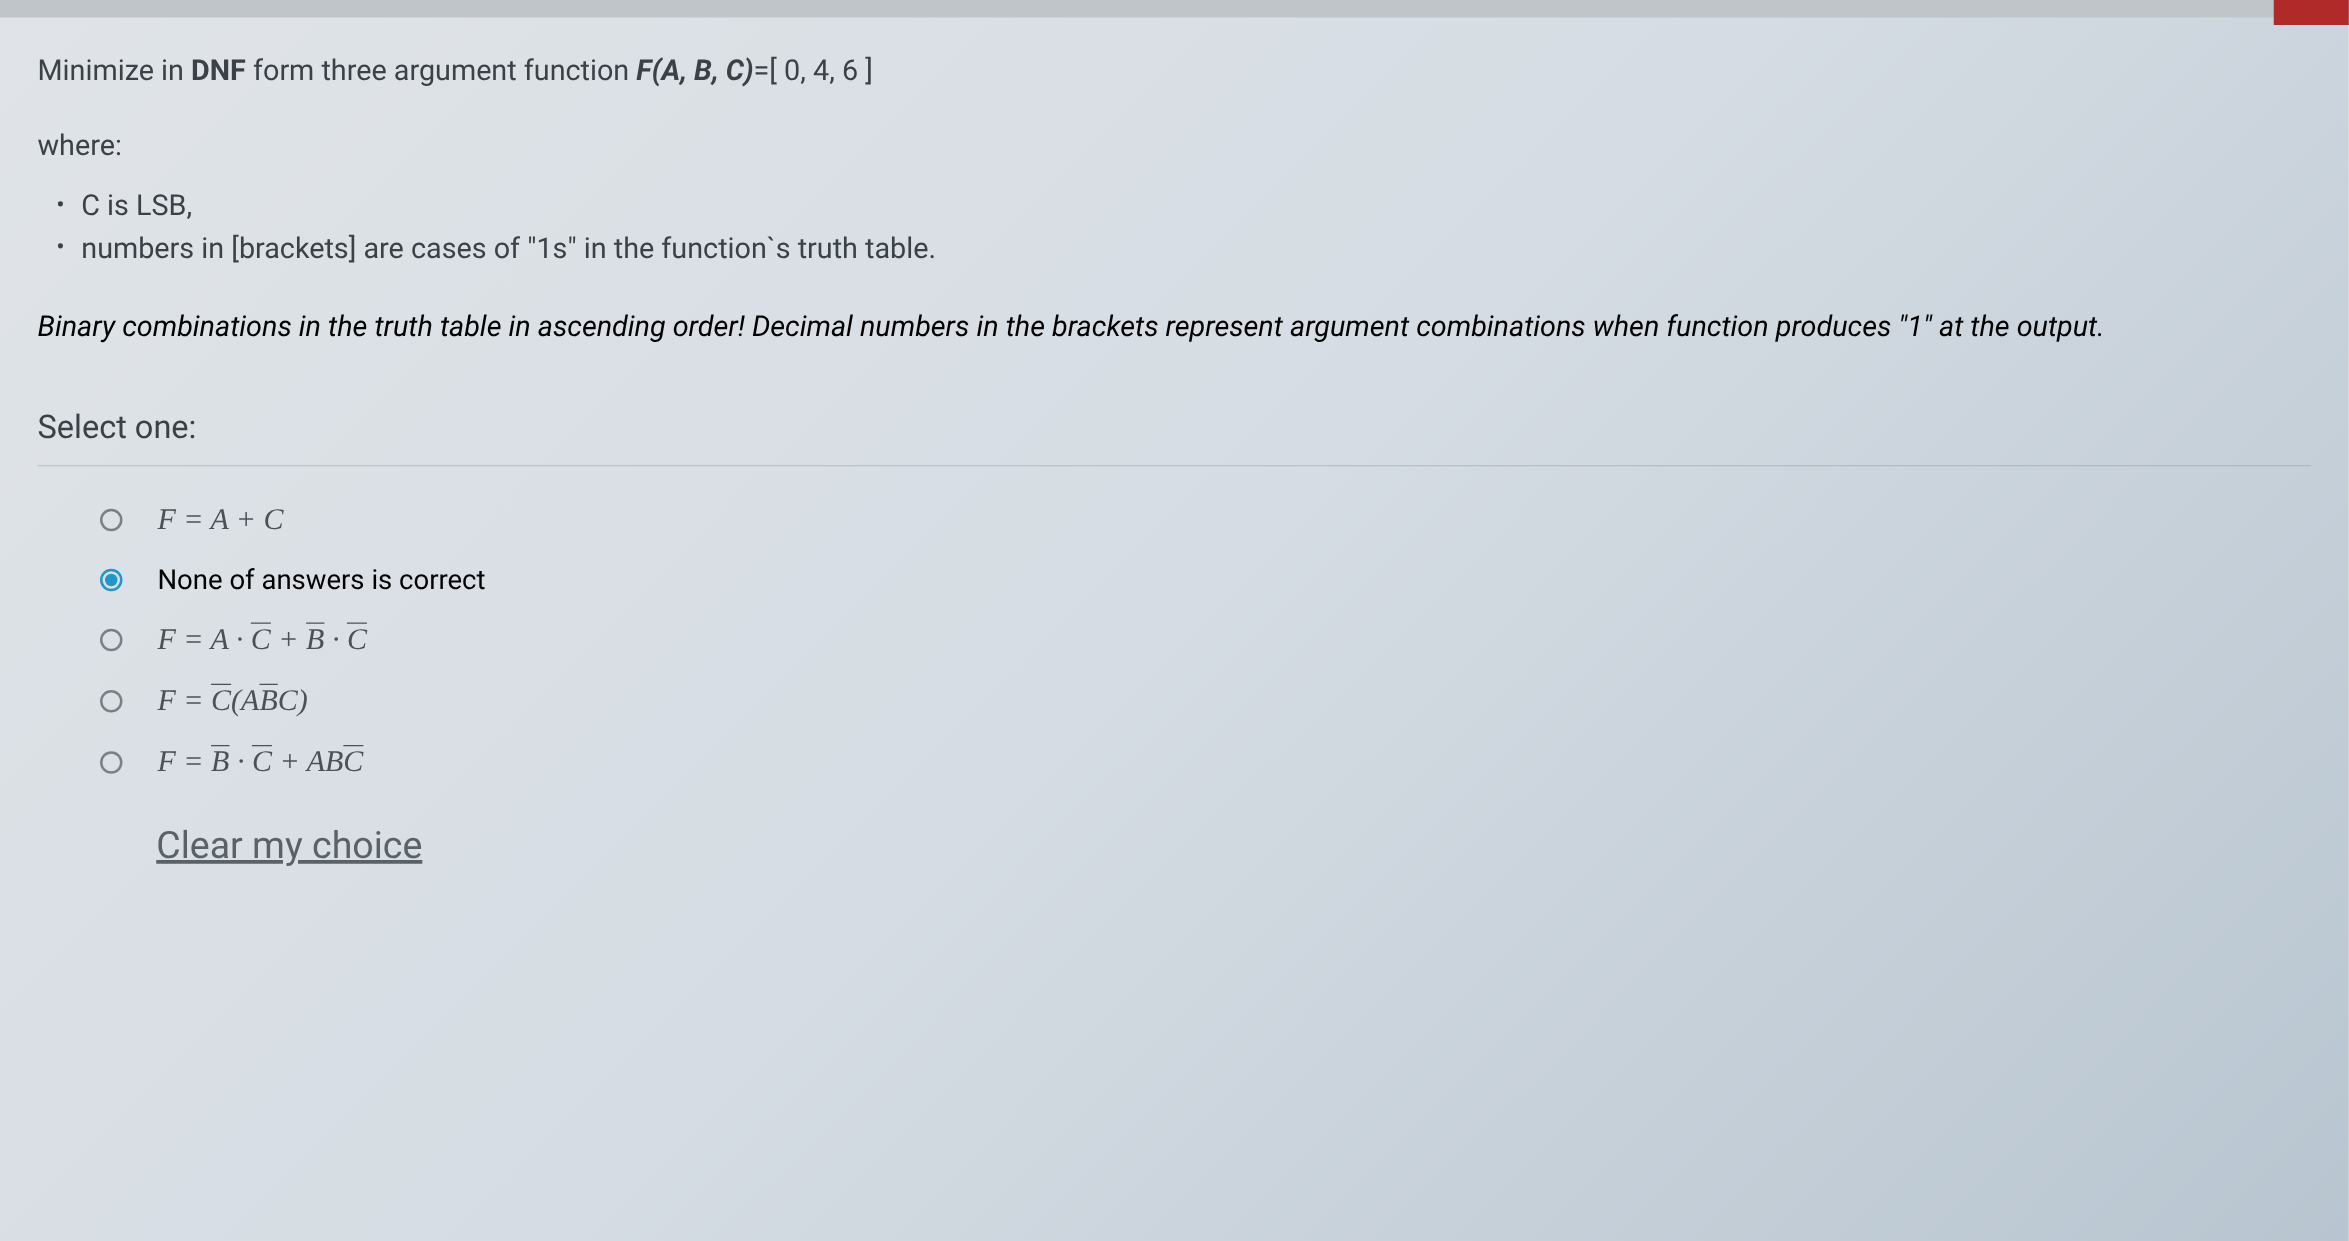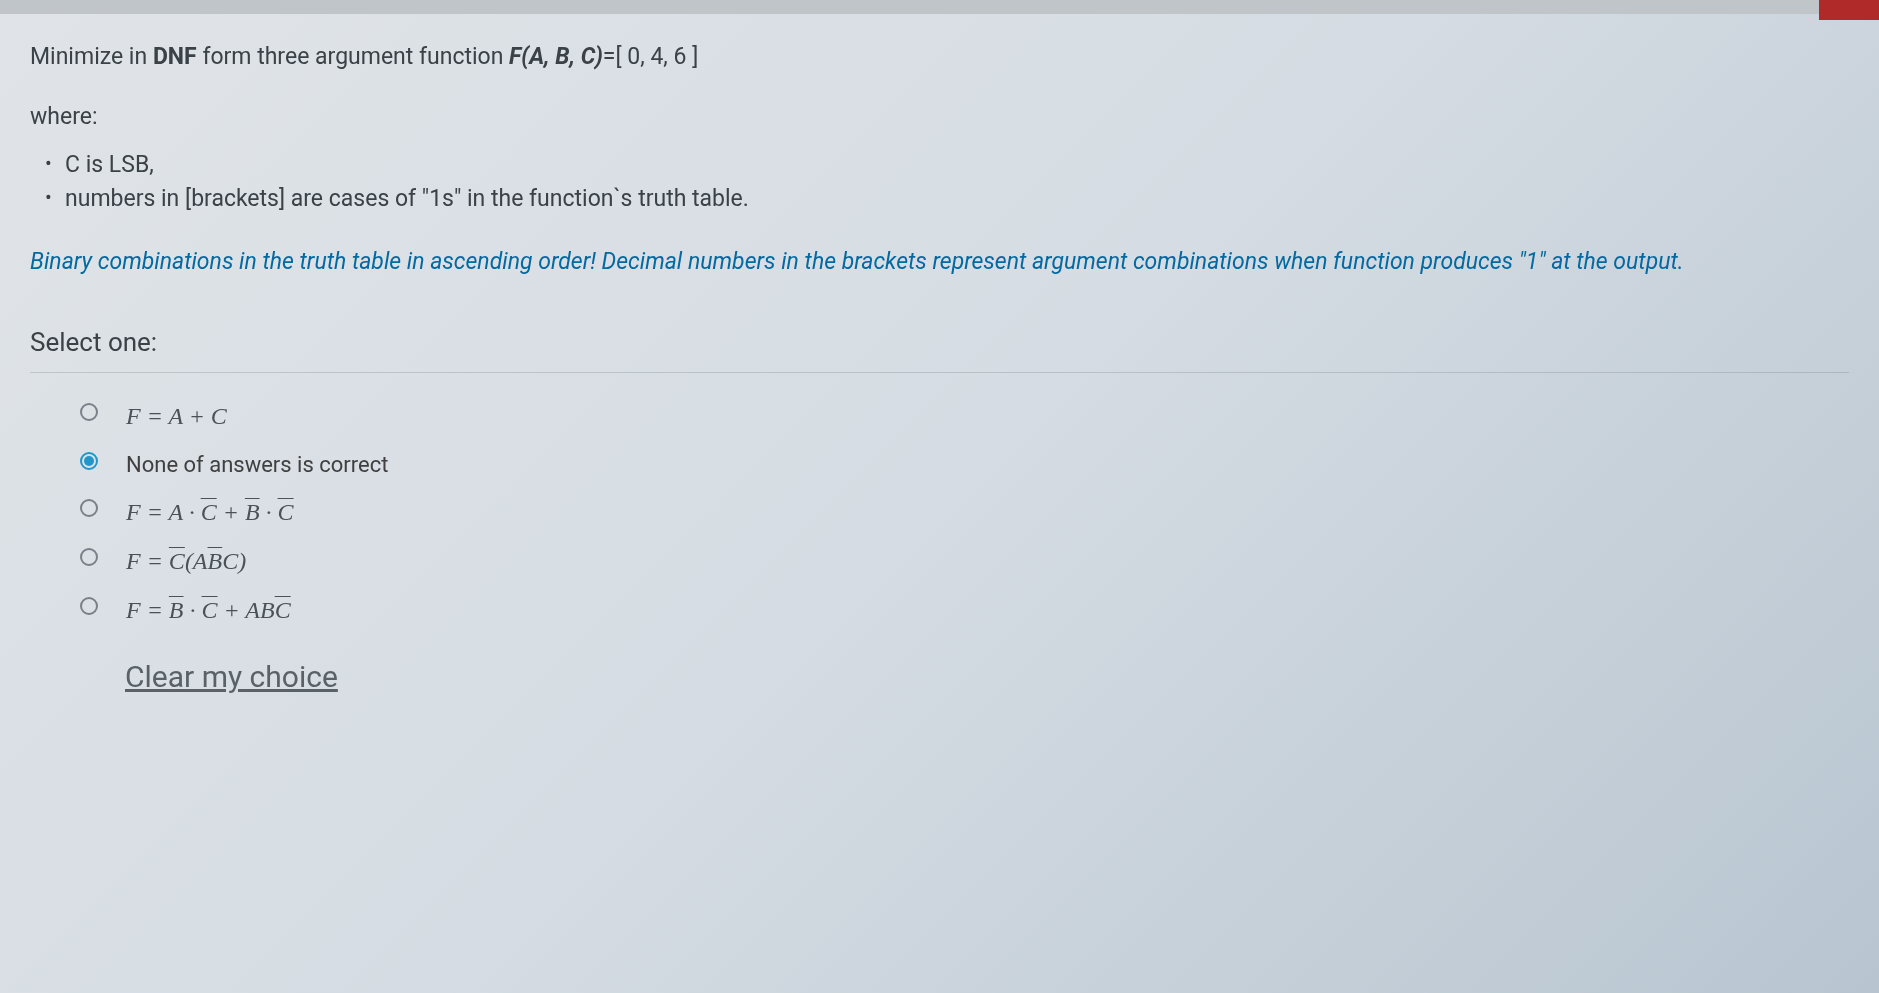--- a/index.html
+++ b/index.html
@@ -58,35 +58,36 @@
     .bullet-list li::before {
       content: "•";
       position: absolute;
       left: -20px;
       font-size: 20px;
     }
     .hint-text {
       font-style: italic;
       line-height: 1.8;
       margin-bottom: 45px;
-      color: #0369a1;
+      color: #000000;
     }
     .select-label {
       font-size: 26px;
       color: #3a4248;
       padding-bottom: 15px;
       border-bottom: 1px solid rgba(120, 130, 140, 0.3);
       margin-bottom: 30px;
       margin-top: 21px;
     }
     .options {
       padding-left: 50px;
     }
     .option {
       display: flex;
+      align-items: center;
       margin-bottom: 22px;
       cursor: pointer;
     }
     .radio {
       width: 18px;
       height: 18px;
       border: 2px solid #7a8088;
       border-radius: 50%;
       margin-right: 28px;
       display: flex;
@@ -107,21 +108,21 @@
     .option-label {
       font-family: "Cambria Math", "Times New Roman", serif;
       font-style: italic;
       font-size: 24px;
       color: #4a5258;
     }
     .option-label.plain {
       font-family: -apple-system, BlinkMacSystemFont, "Segoe UI", Roboto, Arial, sans-serif;
       font-style: normal;
       font-size: 22px;
-      color: #404040;
+      color: #000000;
     }
     .overline {
       text-decoration: overline;
       text-decoration-thickness: 1px;
     }
     .clear-choice {
       padding-left: 95px;
       margin-top: 35px;
       color: #5a6268;
       font-size: 30px;

